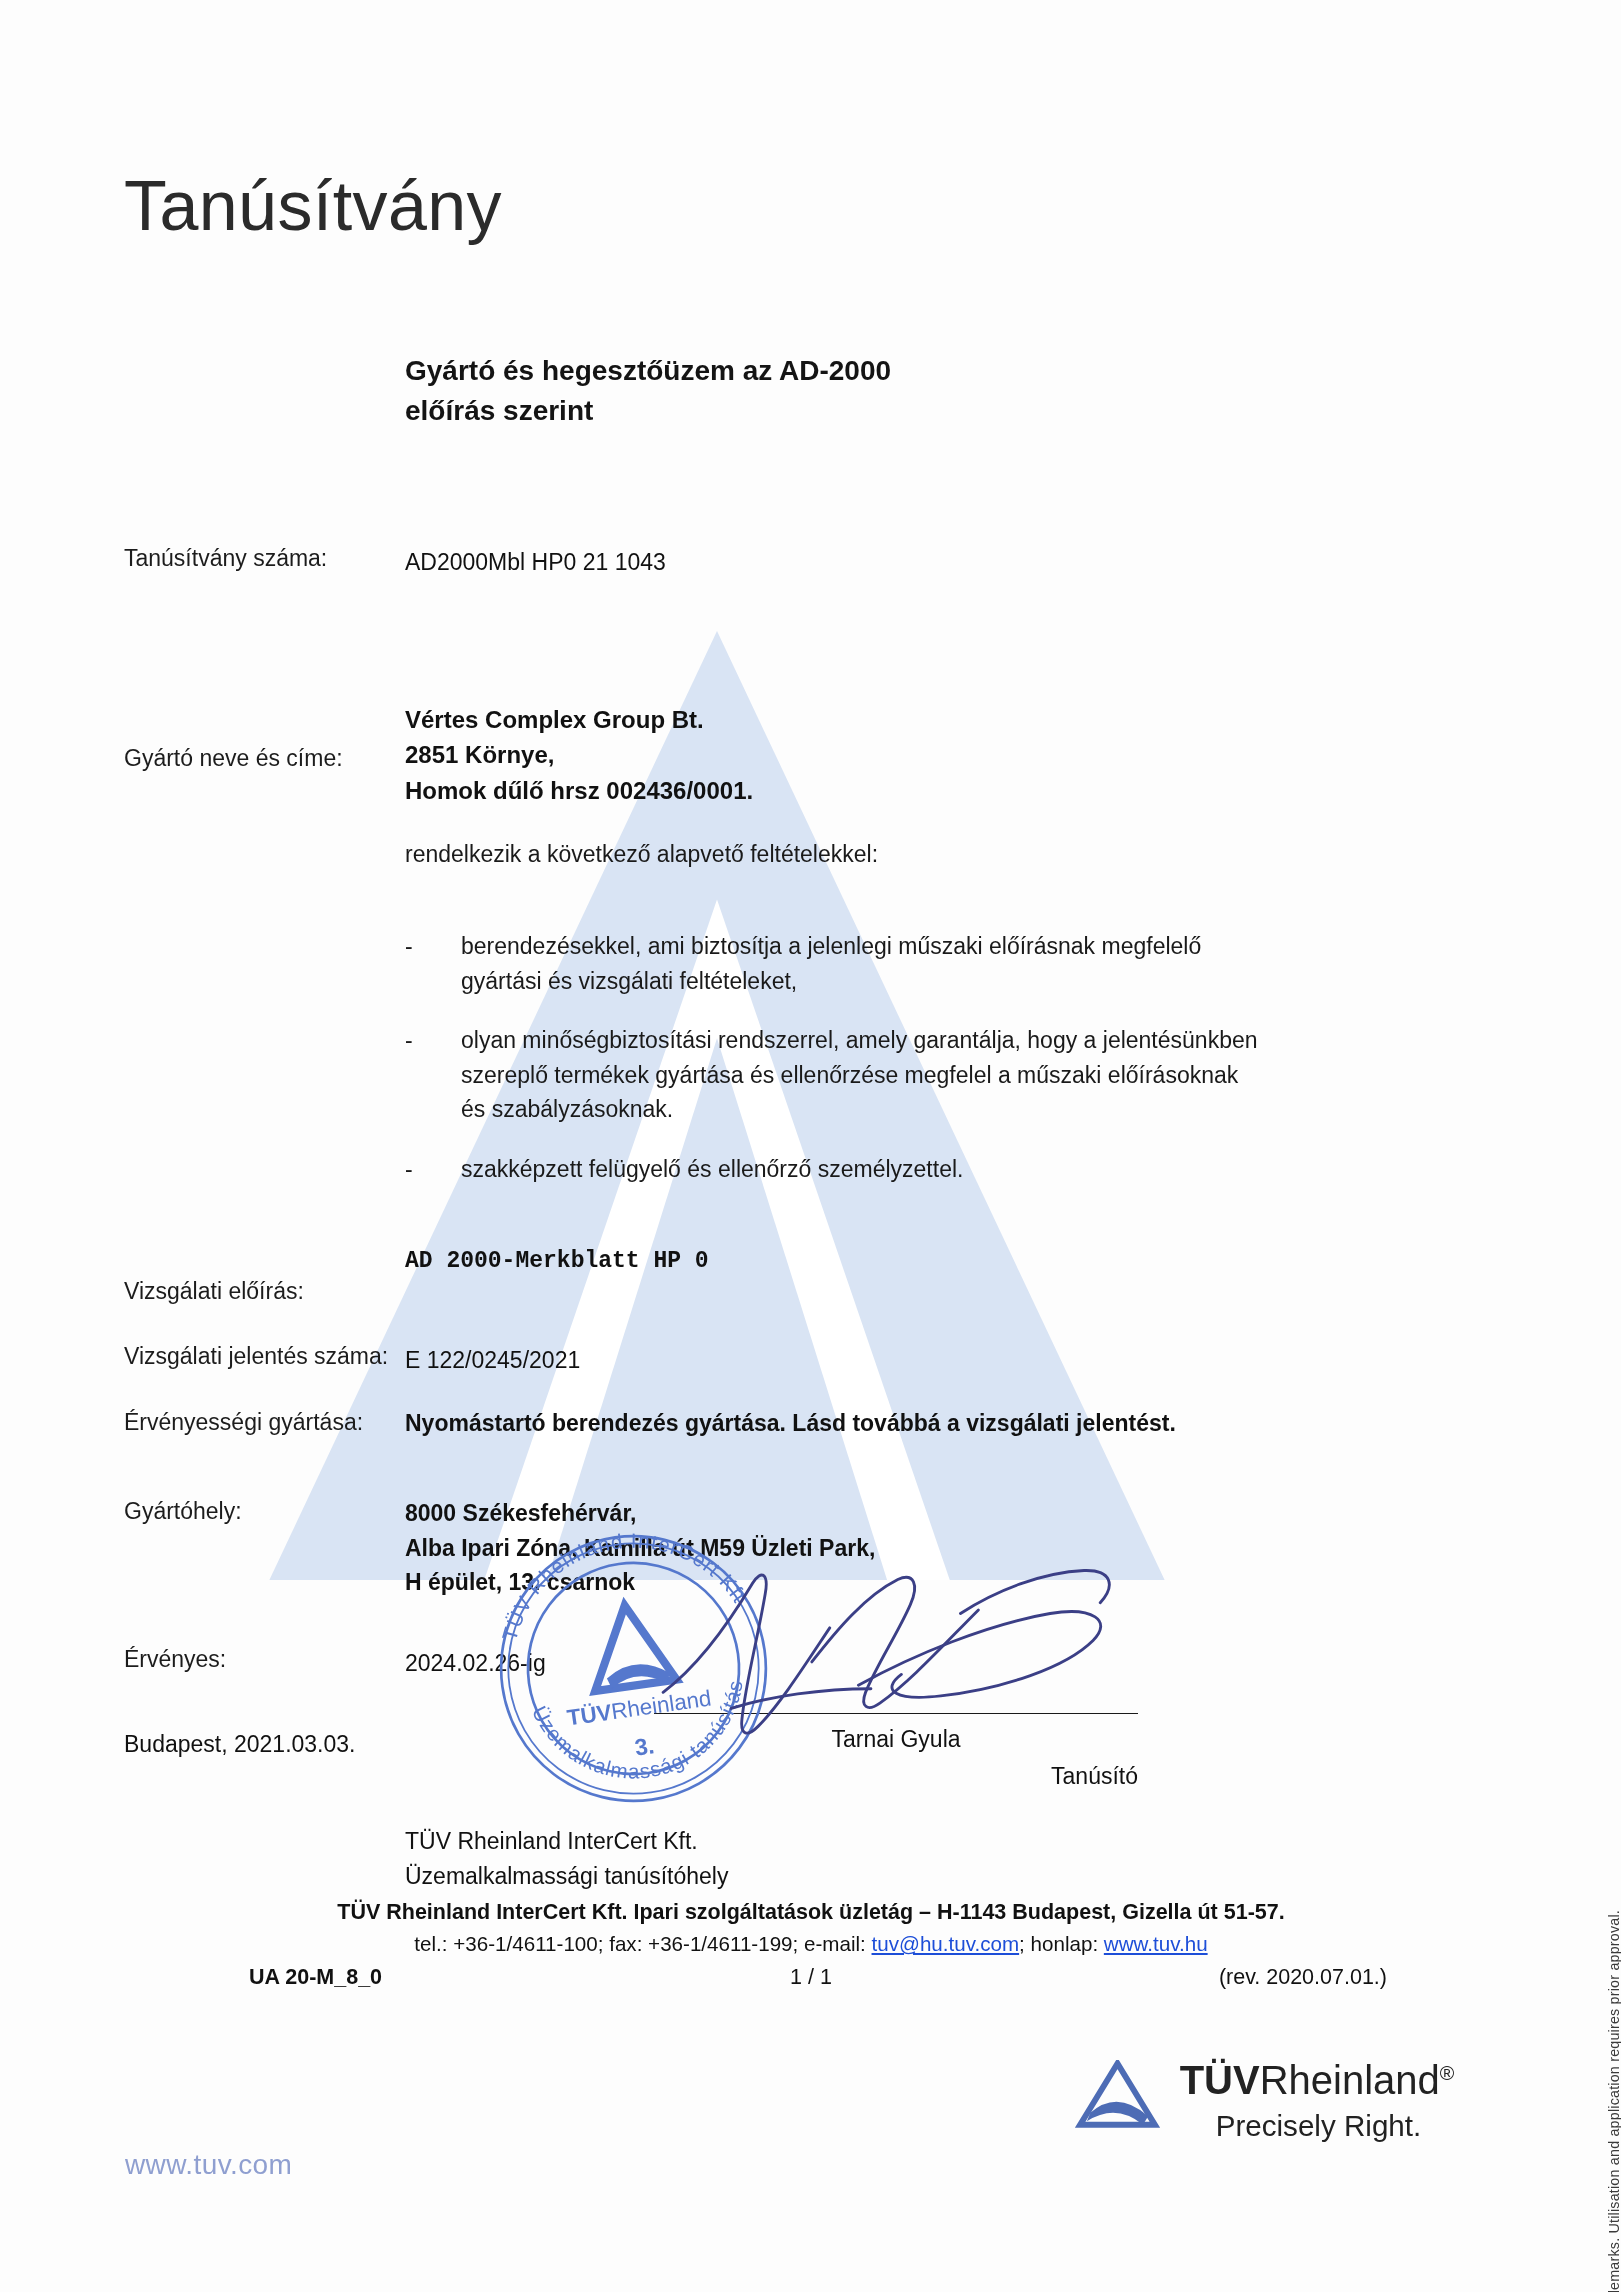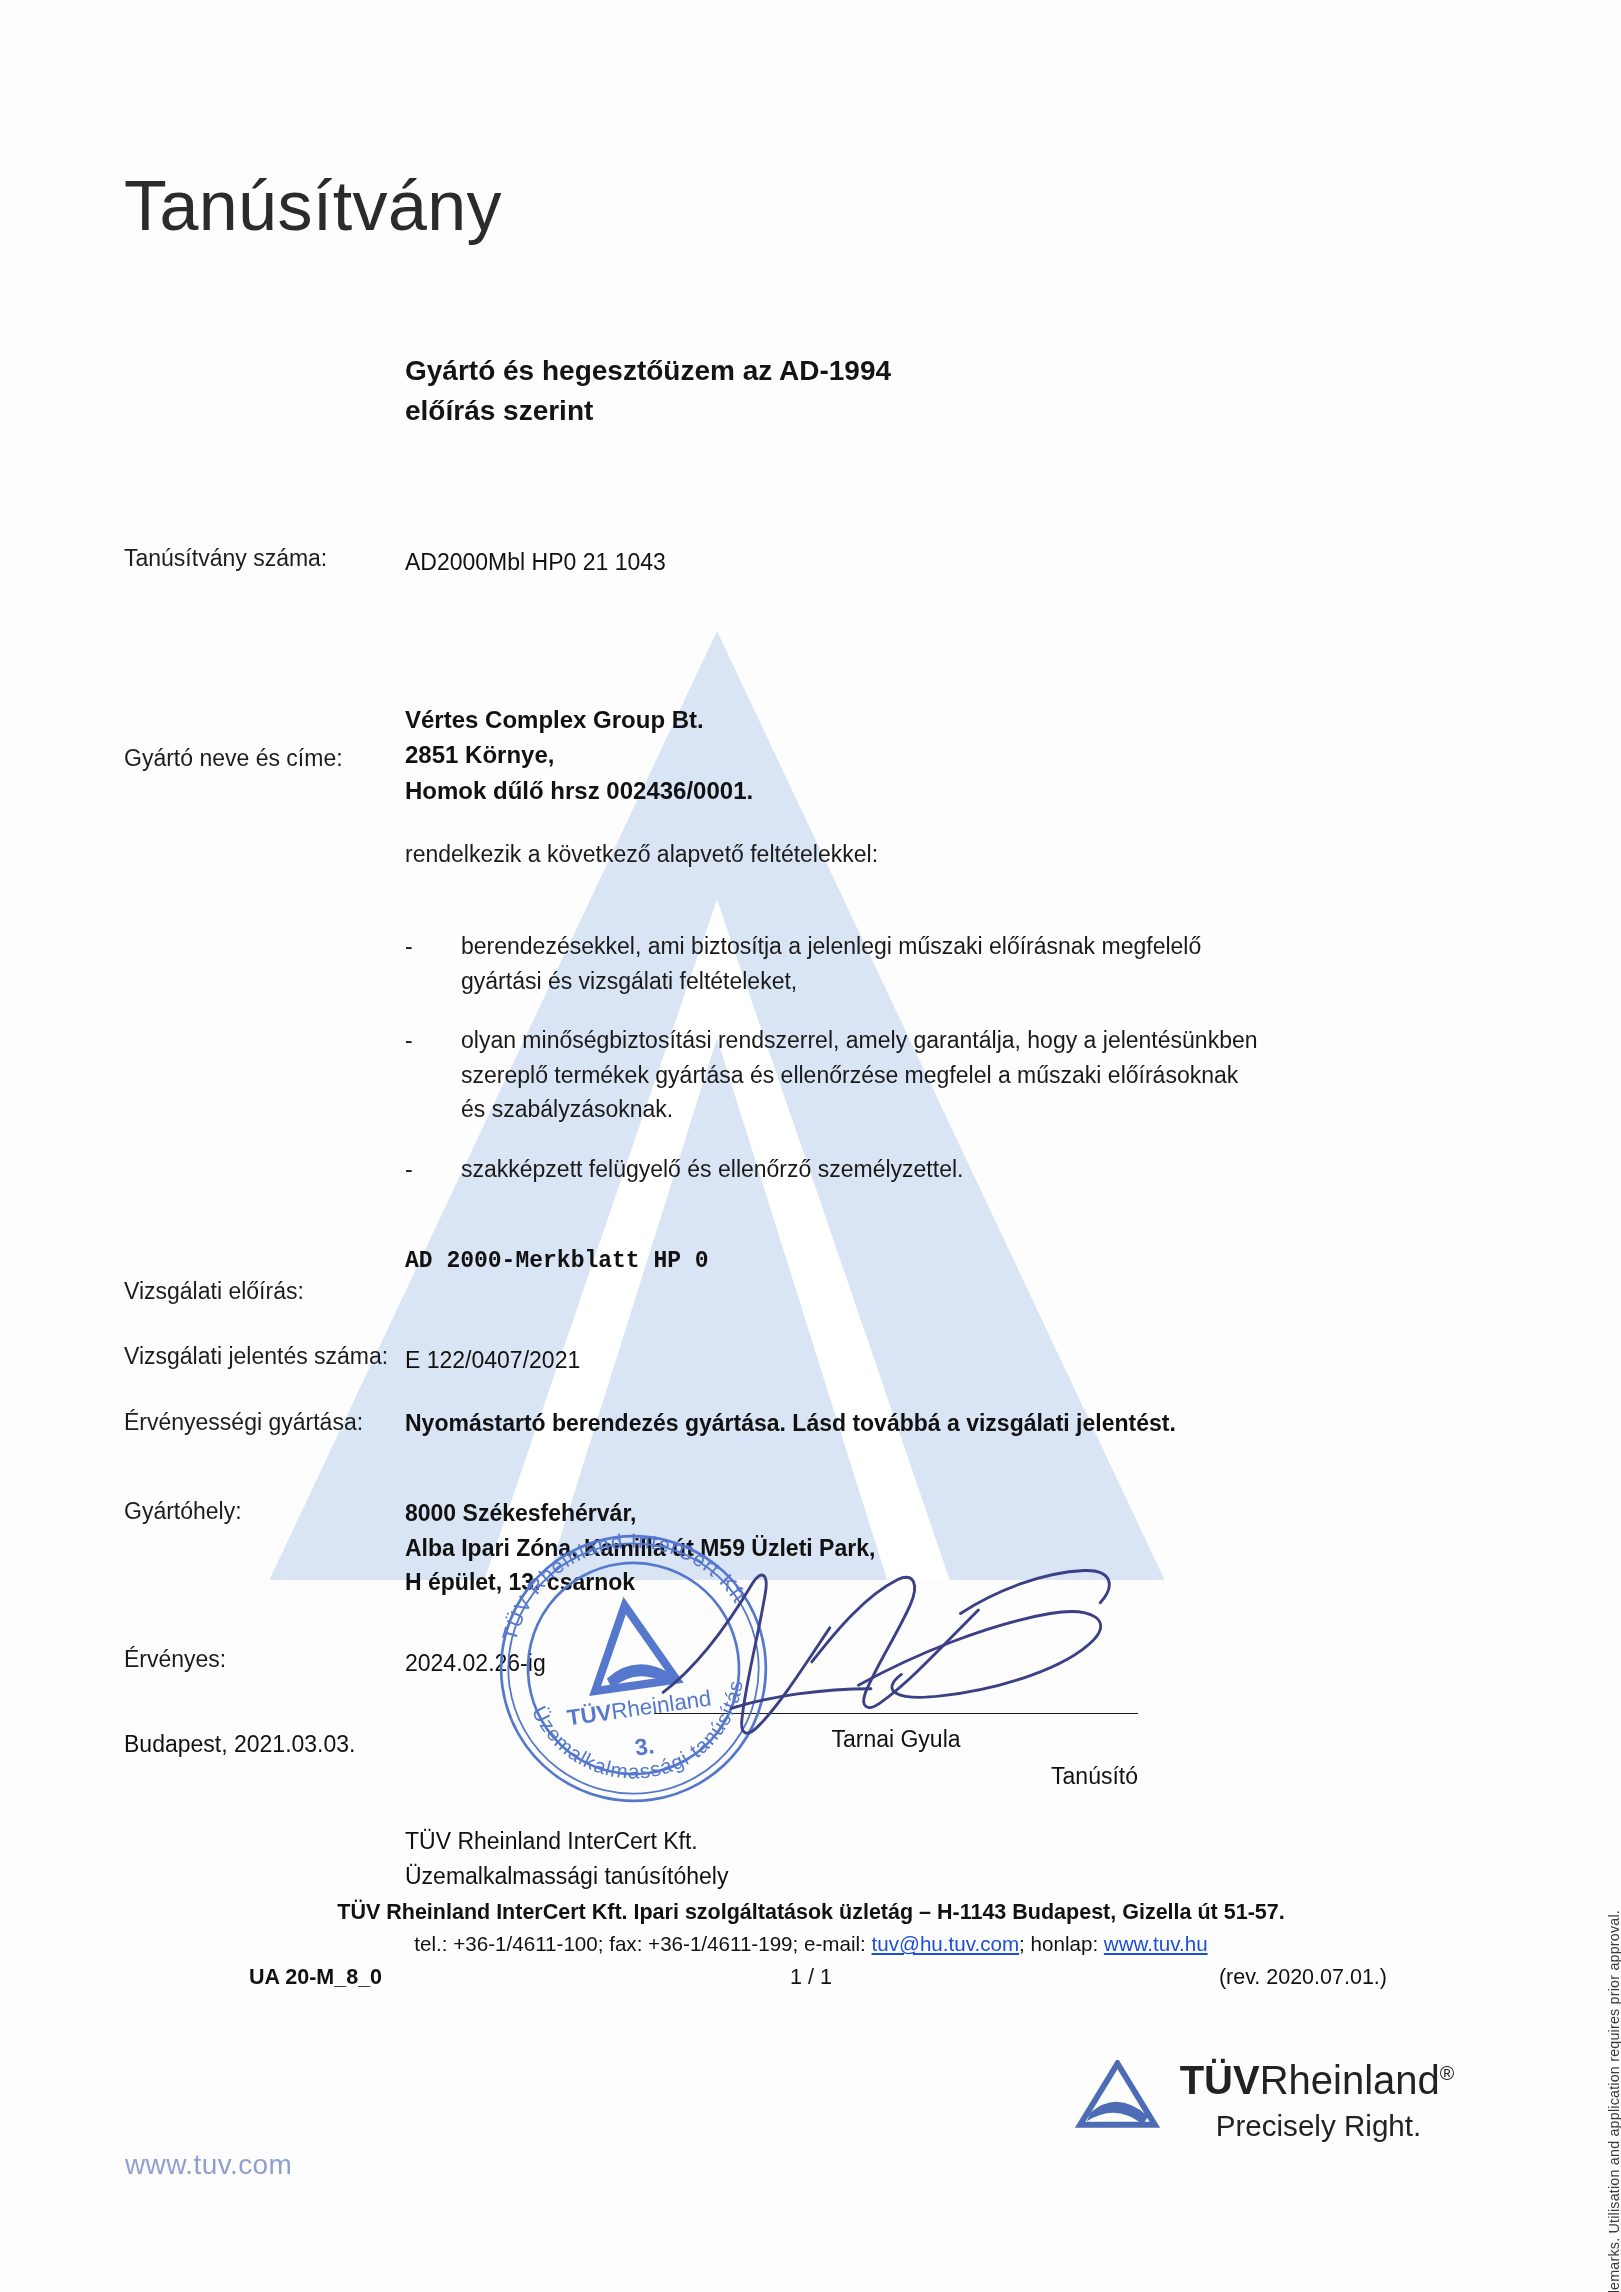--- a/index.html
+++ b/index.html
@@ -314,21 +314,21 @@
     <polygon points="500,0 1000,1060 0,1060" fill="#d9e4f4"></polygon>
     <polygon points="500,300 760,1060 240,1060" fill="#ffffff"></polygon>
     <polygon points="500,455 690,1060 310,1060" fill="#d9e4f4"></polygon>
   </svg>
 
   <div class="content">
 
     <div class="doc-title">Tanúsítvány</div>
 
     <div class="subtitle">
-      <div>Gyártó és hegesztőüzem az AD-1994</div>
+      <div>Gyártó és hegesztőüzem az AD-2000</div>
       <div>előírás szerint</div>
     </div>
 
     <div class="row-label lbl-cert-number">Tanúsítvány száma:</div>
     <div class="row-value cert-number">AD2000Mbl HP0 21 1043</div>
 
     <div class="row-label lbl-manufacturer">Gyártó neve és címe:</div>
     <div class="manufacturer-block">
       <div>Vértes Complex Group Bt.</div>
       <div>2851 Környe,</div>
@@ -351,21 +351,21 @@
       <div class="bullet">
         <span class="dash">-</span>
         <span>szakképzett felügyelő és ellenőrző személyzettel.</span>
       </div>
     </div>
 
     <div class="row-label lbl-test-spec">Vizsgálati előírás:</div>
     <div class="row-value val-test-spec">AD 2000-Merkblatt HP 0</div>
 
     <div class="row-label lbl-report-no">Vizsgálati jelentés száma:</div>
-    <div class="row-value val-report-no">E 122/0407/2021</div>
+    <div class="row-value val-report-no">E 122/0245/2021</div>
 
     <div class="row-label lbl-scope">Érvényességi gyártása:</div>
     <div class="row-value val-scope">Nyomástartó berendezés gyártása. Lásd továbbá a vizsgálati jelentést.</div>
 
     <div class="row-label lbl-site">Gyártóhely:</div>
     <div class="row-value val-site">
       <div>8000 Székesfehérvár,</div>
       <div>Alba Ipari Zóna, Kamilla út M59 Üzleti Park,</div>
       <div>H épület, 13. csarnok</div>
     </div>

